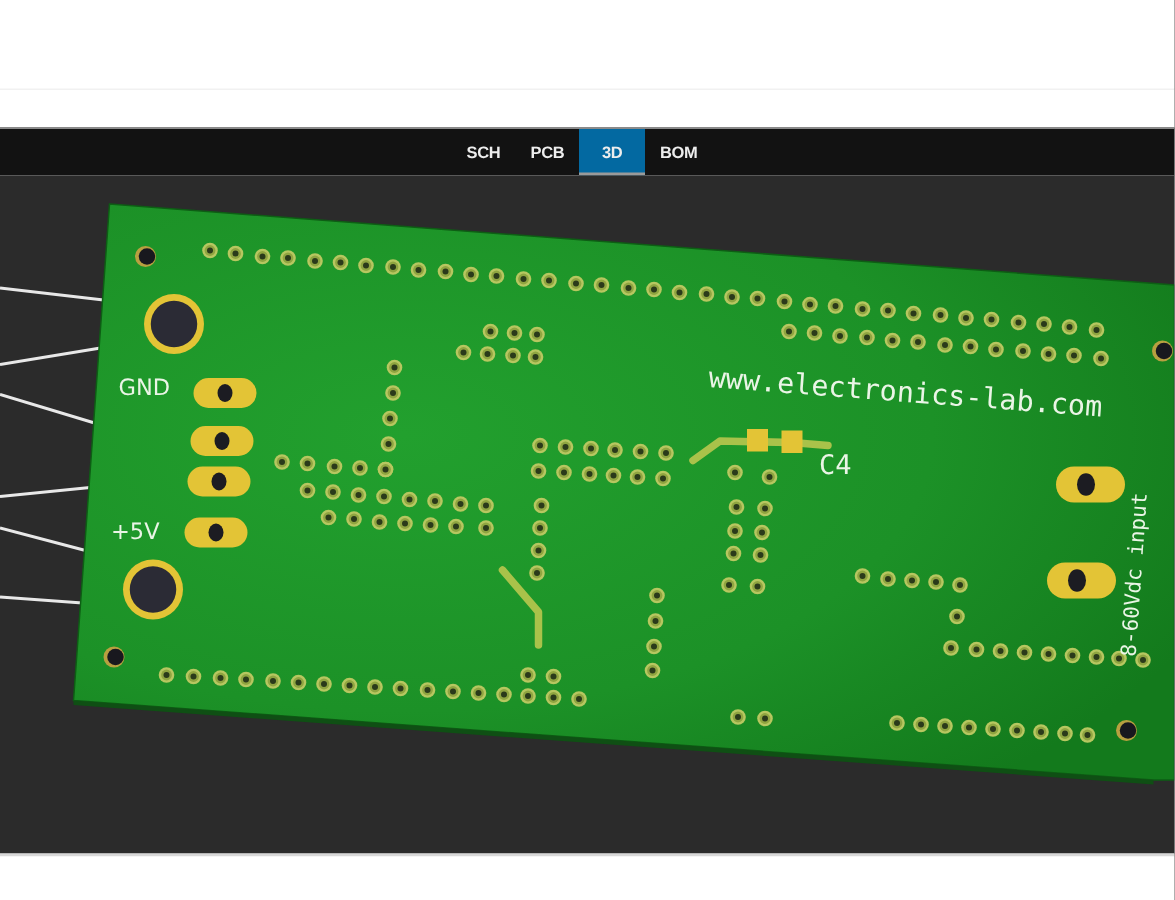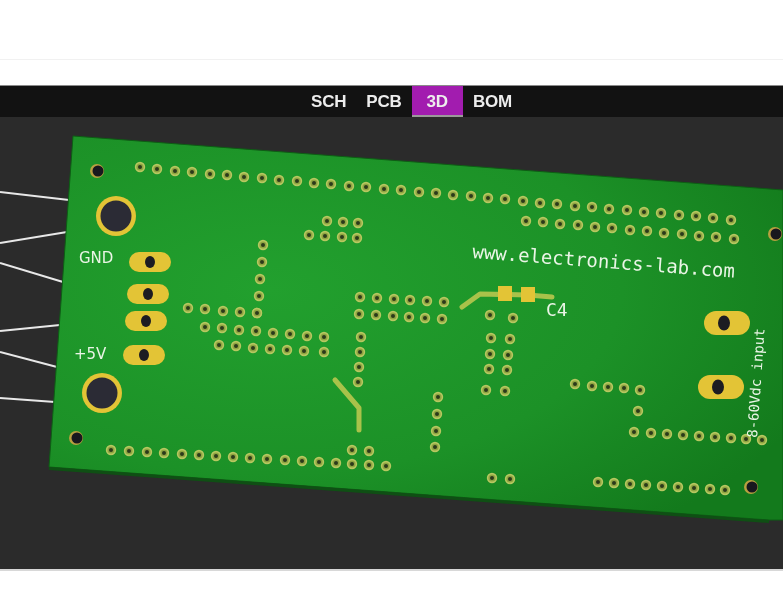--- a/index.html
+++ b/index.html
@@ -2,22 +2,22 @@
 <html><head>
 <meta charset="utf-8">
 <style>
   html, body { margin: 0; padding: 0; }
   body { width: 783px; height: 600px; background: #ffffff; overflow: hidden; font-family: "Liberation Sans", sans-serif; position: relative; }
   .top-white { position: absolute; left: 0; top: 0; width: 783px; height: 59px; background: #ffffff; }
   .top-sep { position: absolute; left: 0; top: 59px; width: 783px; height: 1px; background: #f1f1f1; }
   .gap-white { position: absolute; left: 0; top: 60px; width: 783px; height: 25px; background: #ffffff; }
   .tabbar { position: absolute; left: 0; top: 85px; width: 783px; height: 32px; background: #121212; border-top: 1px solid #8a8a8a; box-sizing: border-box; }
   .tabs { position: absolute; left: 301px; top: 0; height: 31px; display: flex; }
-  .tab { height: 31px; padding: 0 10px; display: flex; align-items: center; justify-content: center; color: #ededed; font-size: 17px; font-weight: bold; cursor: pointer; box-sizing: border-box; position: relative; letter-spacing: -0.2px; }
-  .tab.active { background: #a21caf; padding: 0 15px; }
+  .tab { height: 31px; padding: 0 10px; display: flex; align-items: center; justify-content: center; color: #ededed; font-size: 11px; font-weight: bold; cursor: pointer; box-sizing: border-box; position: relative; letter-spacing: -0.2px; }
+  .tab.active { background: #0369a1; padding: 0 15px; }
   .tab.active::after { content: ""; position: absolute; left: 0; right: 0; bottom: 0; height: 2px; background: #9a9a9a; }
   .viewport { position: absolute; left: 0; top: 117px; width: 783px; height: 452px; background: #2b2b2b; overflow: hidden; }
   .viewport svg { position: absolute; left: 0; top: 0; }
   .bottom-sep { position: absolute; left: 0; top: 569px; width: 783px; height: 2px; background: #d8d8d8; }
   .bottom-white { position: absolute; left: 0; top: 571px; width: 783px; height: 29px; background: #ffffff; }
   .silk { fill: #eaf5e6; font-family: "DejaVu Sans Mono", monospace; }
   .silk-sans { fill: #eaf5e6; font-family: "DejaVu Sans", sans-serif; }
 </style>
 </head>
 <body>

